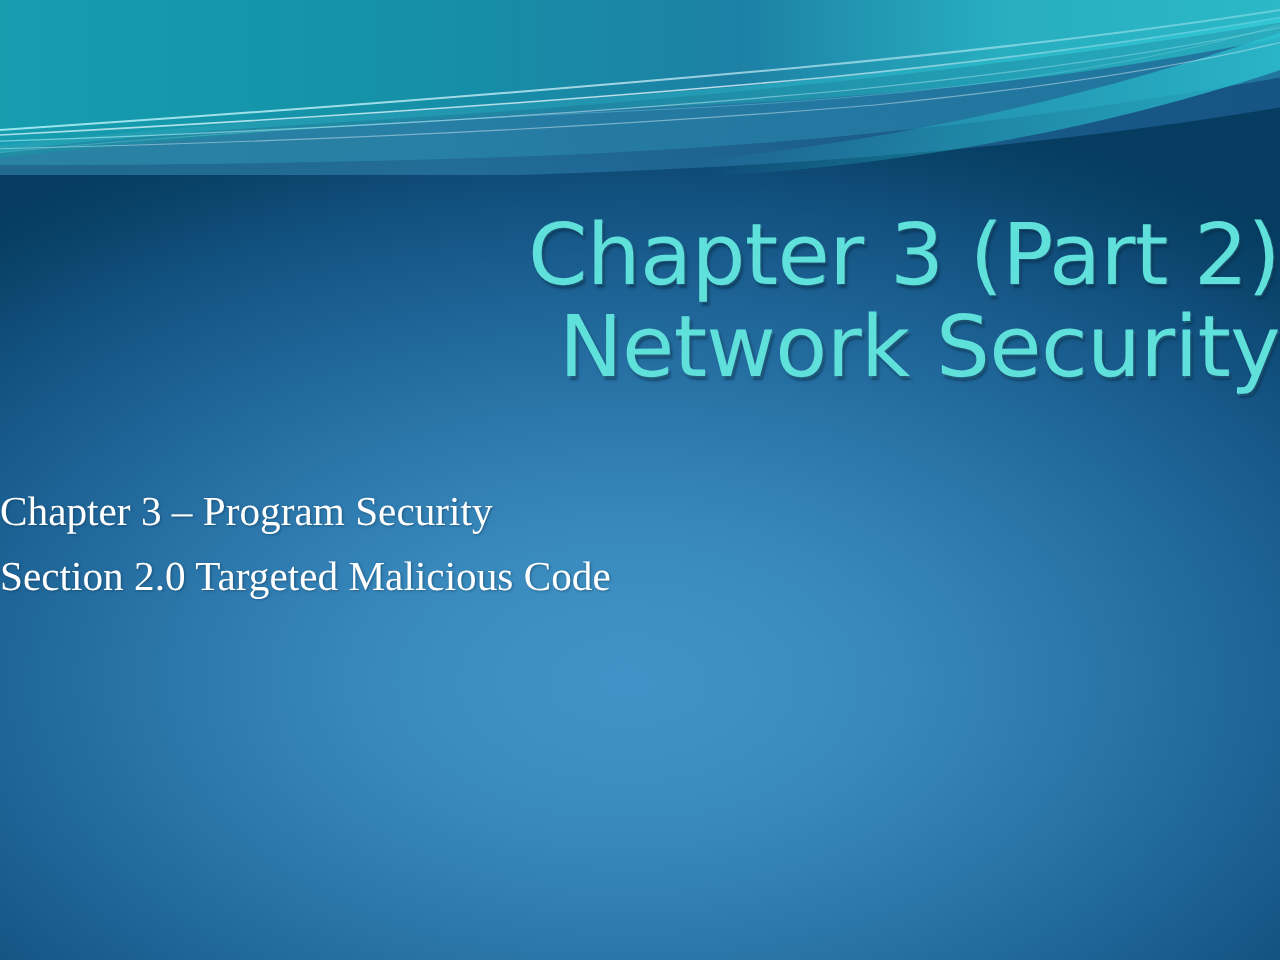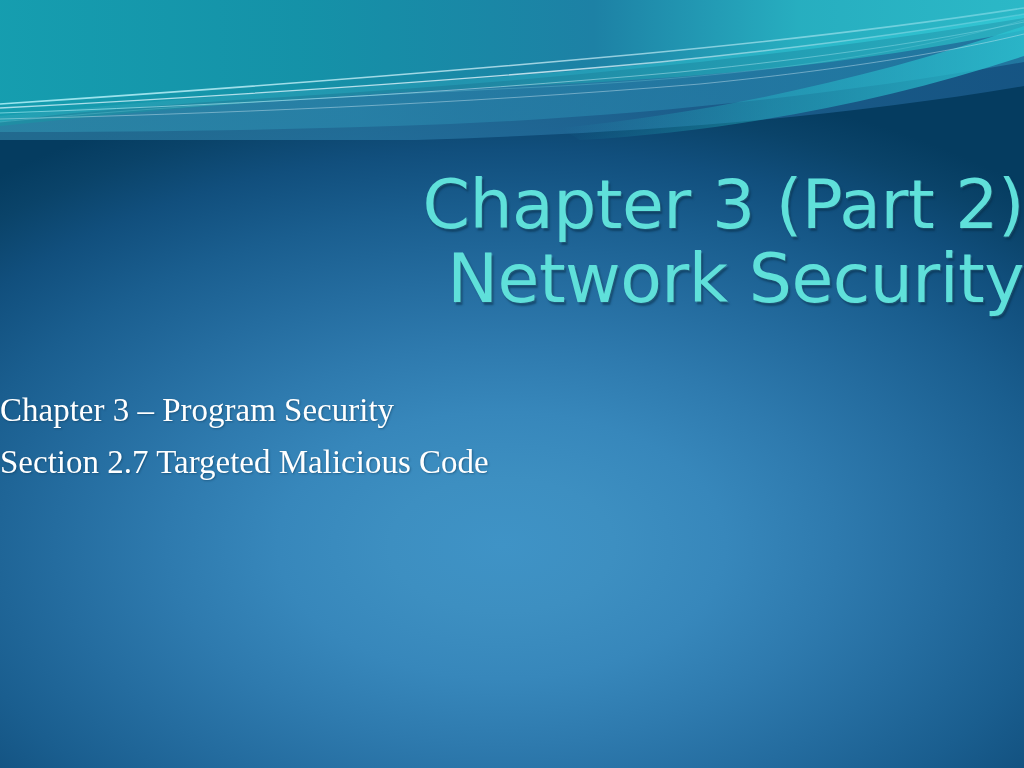--- a/index.html
+++ b/index.html
@@ -147,16 +147,16 @@
     </svg>
   </div>
 
   <div class="title-block">
     <div class="title-line">Chapter 3 (Part 2)</div>
     <div class="title-line">Network Security</div>
   </div>
 
   <div class="subtitle-block">
     <div class="subtitle-line">Chapter 3 – Program Security</div>
-    <div class="subtitle-line">Section 2.7 Targeted Malicious Code</div>
+    <div class="subtitle-line">Section 2.0 Targeted Malicious Code</div>
   </div>
 
 </div>
 
 </body></html>

